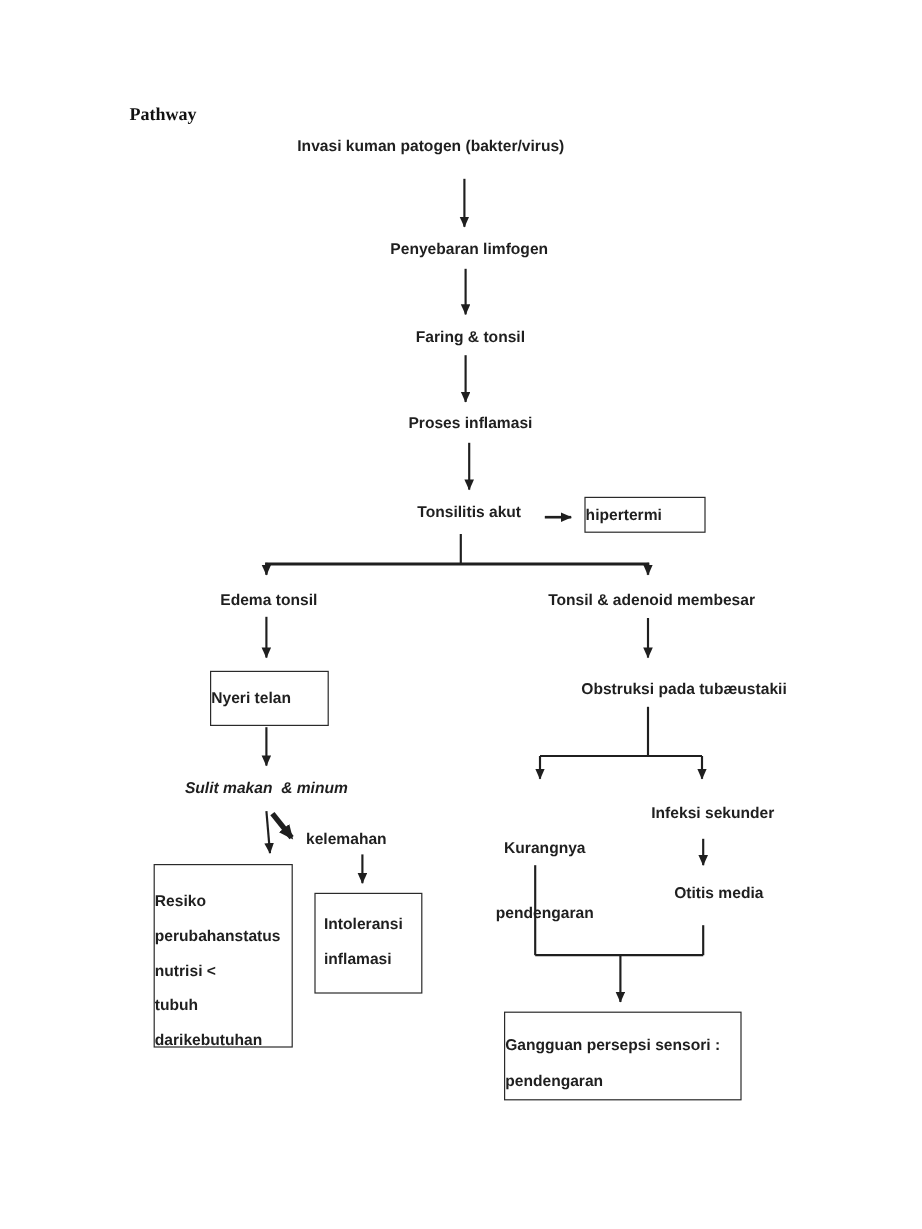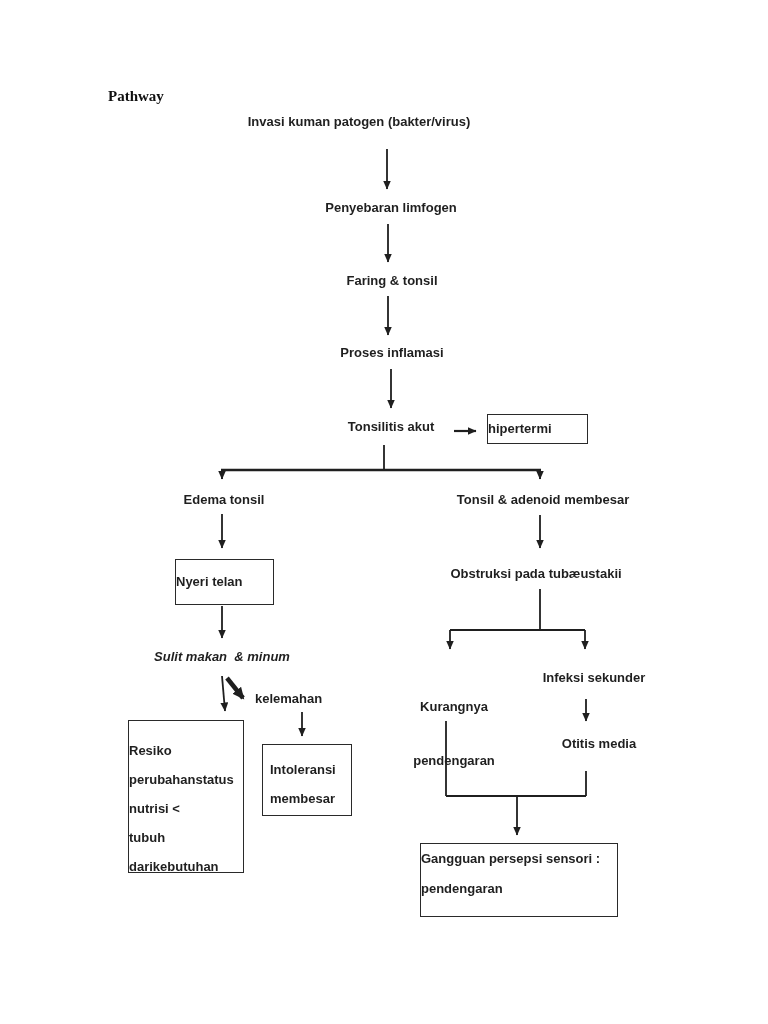--- a/index.html
+++ b/index.html
@@ -45,23 +45,23 @@
     font-family: "Liberation Sans", sans-serif;
     font-weight: 700;
     font-size: 13px;
     text-align: left;
   }
   .box .line { display: block; }
   #hipertermi-box { left: 487px; top: 414px; width: 101px; height: 30px; line-height: 27px; }
   #nyeri-box      { left: 175px; top: 559px; width: 99px;  height: 46px; line-height: 43px; }
   #resiko-box     { left: 128px; top: 720px; width: 116px; height: 153px; padding-top: 15px; }
   #resiko-box .line { line-height: 29px; }
-  #intoleransi-box{ left: 262px; top: 744px; width: 90px;  height: 72px; padding: 10px 0 0 7px; text-align: left; }
+  #intoleransi-box{ left: 262px; top: 744px; width: 90px;  height: 84px; padding: 10px 0 0 7px; text-align: left; }
   #intoleransi-box .line { line-height: 29px; }
-  #gangguan-box   { left: 420px; top: 843px; width: 198px; height: 74px; }
+  #gangguan-box   { left: 420px; top: 843px; width: 198px; height: 74px; padding-top: 12px; }
   #gangguan-box .line { line-height: 30px; }
 </style>
 </head>
 <body>
 
 <div id="page">
 
   <svg id="arrows" viewBox="0 0 768 1024" xmlns="http://www.w3.org/2000/svg">
     <defs>
       <marker id="ah" markerUnits="userSpaceOnUse" markerWidth="11" markerHeight="9" refX="8.5" refY="4" orient="auto">
@@ -107,21 +107,21 @@
 
   <div class="lbl" style="left:359px; top:115px;">Invasi kuman patogen (bakter/virus)</div>
   <div class="lbl" style="left:391px; top:201px;">Penyebaran limfogen</div>
   <div class="lbl" style="left:392px; top:274px;">Faring &amp; tonsil</div>
   <div class="lbl" style="left:392px; top:346px;">Proses inflamasi</div>
   <div class="lbl" style="left:391px; top:420px;">Tonsilitis akut</div>
   <div class="lbl" style="left:224px; top:493px;">Edema tonsil</div>
   <div class="lbl" style="left:543px; top:493px;">Tonsil &amp; adenoid membesar</div>
   <div class="lbl" style="left:222px; top:650px;font-style:italic;">Sulit makan  &amp; minum</div>
   <div class="lbl leftalign" style="left:255px; top:692px;">kelemahan</div>
-  <div class="lbl" style="left:536px; top:567px;">Obstruksi pada tubæustakii</div>
+  <div class="lbl" style="left:570px; top:567px;">Obstruksi pada tubæustakii</div>
 
   <div class="lbl twoline" style="left:454px; top:666px;">
     <span class="line" style="display:block;">Kurangnya</span>
     <span class="line" style="display:block;">pendengaran</span>
   </div>
 
   <div class="lbl" style="left:594px; top:671px;">Infeksi sekunder</div>
   <div class="lbl" style="left:599px; top:737px;">Otitis media</div>
 
   <div class="box" id="hipertermi-box">
@@ -135,21 +135,21 @@
   <div class="box" id="resiko-box">
     <span class="line">Resiko</span>
     <span class="line">perubahanstatus</span>
     <span class="line">nutrisi &lt;</span>
     <span class="line">tubuh</span>
     <span class="line">darikebutuhan</span>
   </div>
 
   <div class="box" id="intoleransi-box">
     <span class="line">Intoleransi</span>
-    <span class="line">membesar</span>
+    <span class="line">inflamasi</span>
   </div>
 
   <div class="box" id="gangguan-box">
     <span class="line">Gangguan persepsi sensori :</span>
     <span class="line">pendengaran</span>
   </div>
 
 </div>
 
 </body></html>

